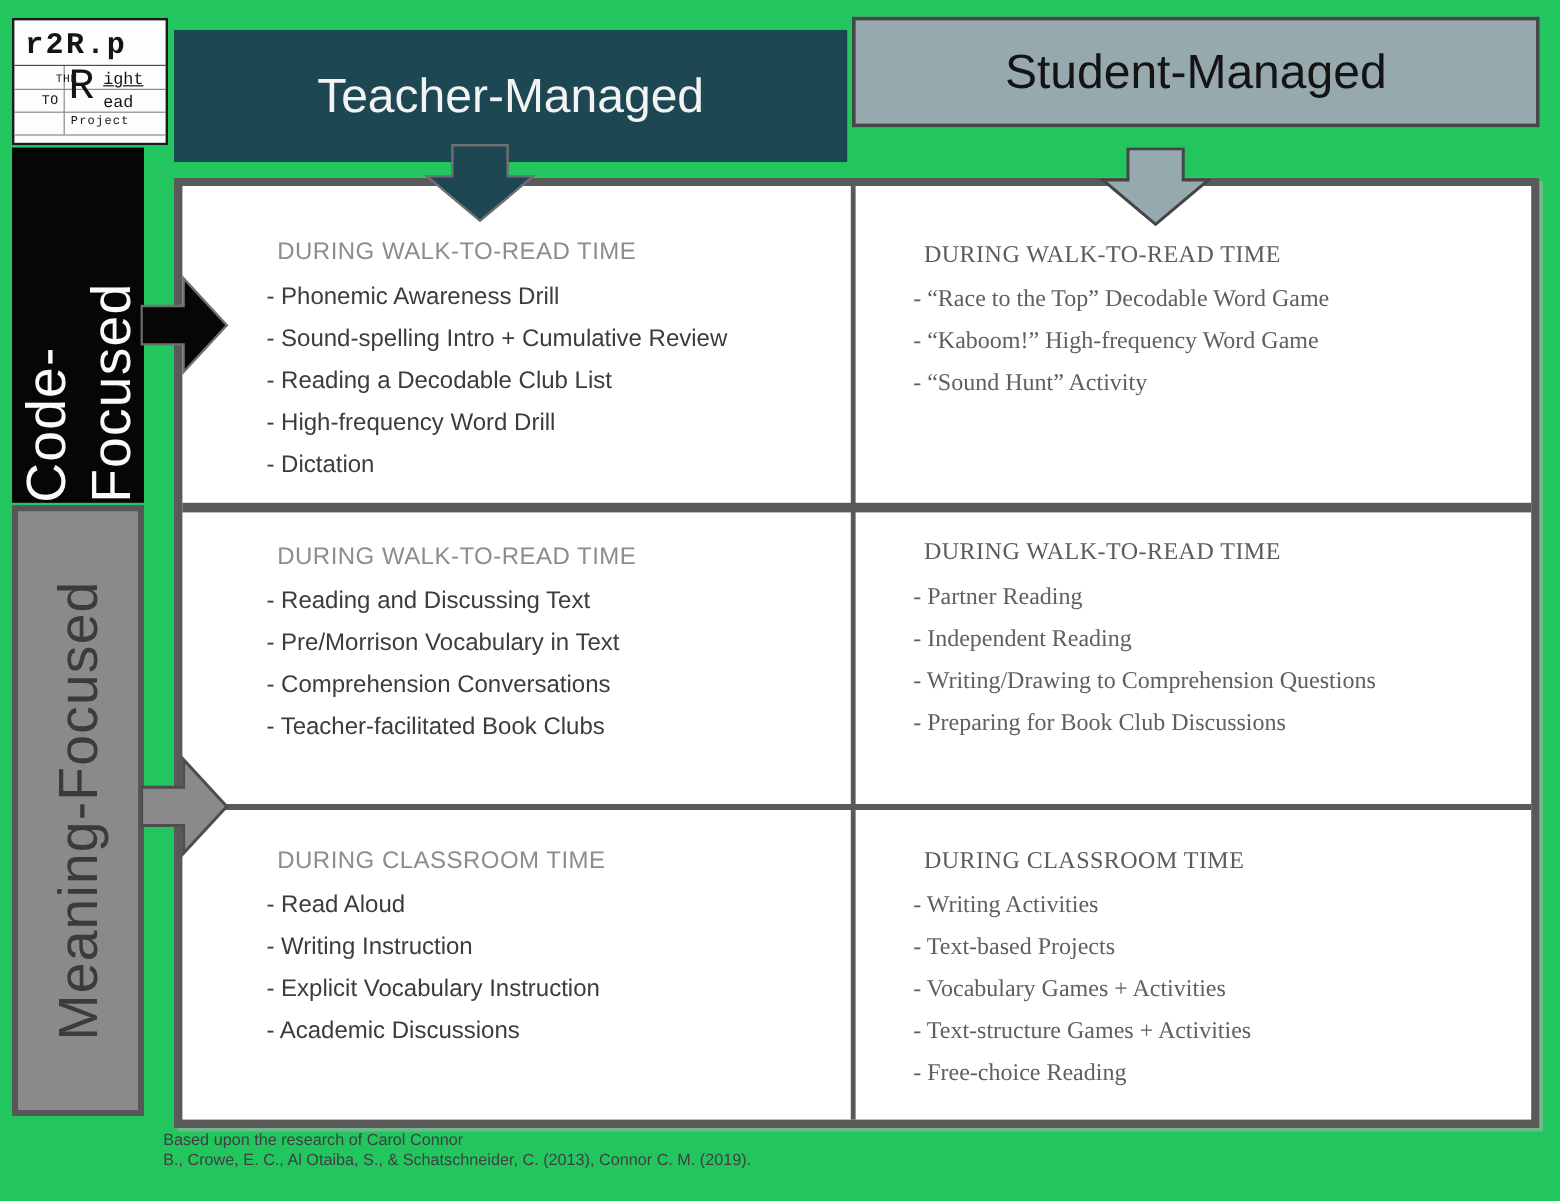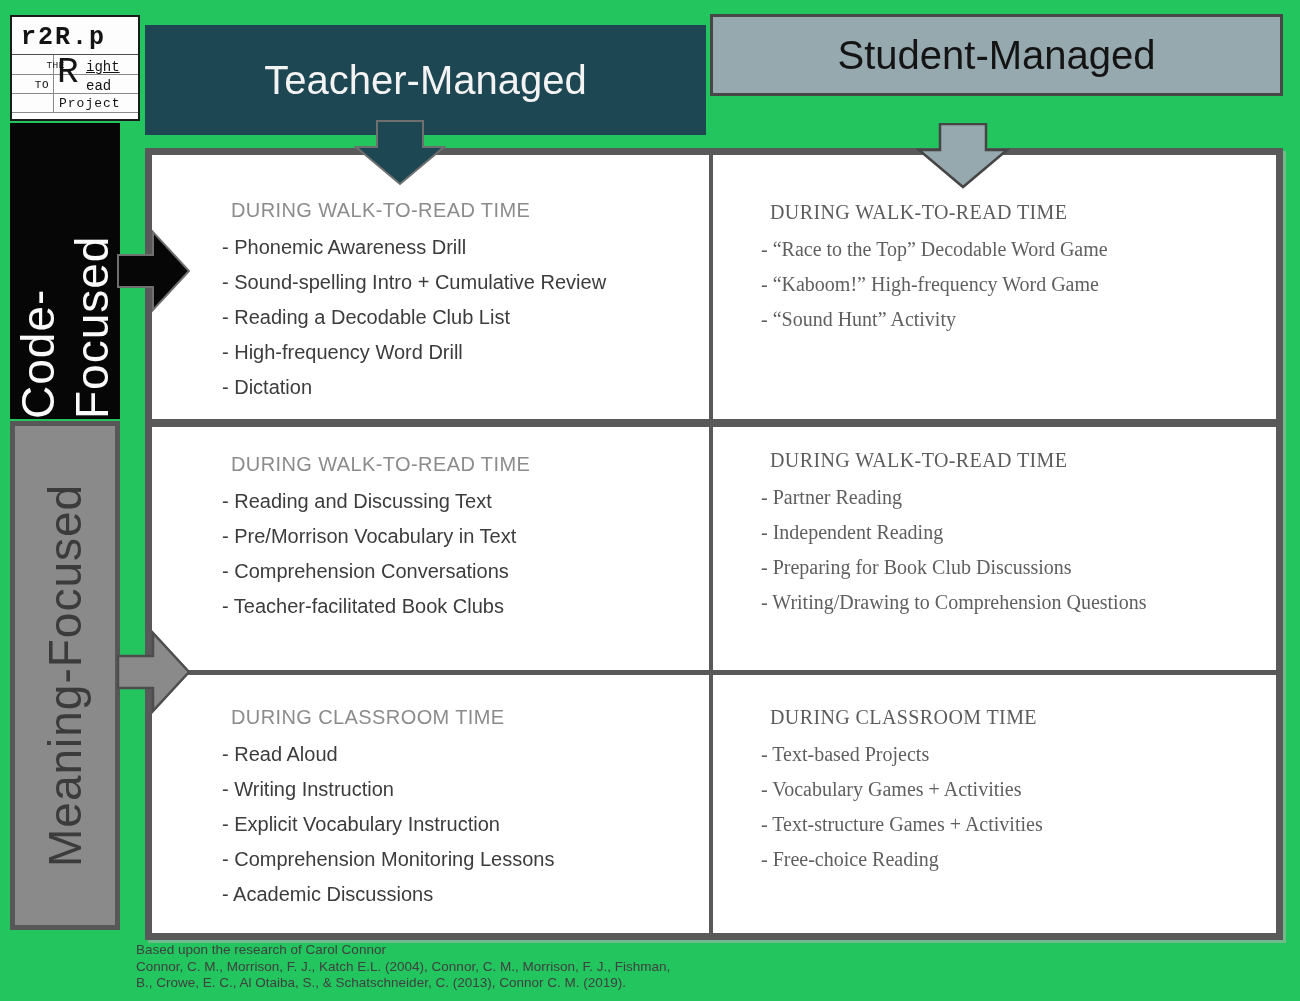--- a/index.html
+++ b/index.html
@@ -20,32 +20,32 @@
   }
   .logo-body{position:relative;height:62px;}
   .lrule{position:absolute;left:0;right:0;height:1px;background:#8a8a8a;}
   .lrule.r1{top:19px}.lrule.r2{top:38px}.lrule.r3{top:57px}
   .lvline{position:absolute;left:41px;top:0;width:1px;height:57px;background:#8a8a8a;}
   .logo-the{position:absolute;left:0;top:5px;width:37px;text-align:right;font-size:9.5px;letter-spacing:.5px;padding-left:16px;}
   .logo-to{position:absolute;left:0;top:24px;width:37px;text-align:right;font-size:11px;letter-spacing:.5px;}
   .logo-r{position:absolute;left:45px;top:0;font-size:36px;line-height:36px;}
   .logo-ight{position:absolute;left:74px;top:4px;font-size:14px;text-decoration:underline;}
   .logo-ead{position:absolute;left:74px;top:23px;font-size:14px;}
-  .logo-project{position:absolute;left:47px;top:41px;font-size:13px;letter-spacing:1px;}
+  .logo-project{position:absolute;left:47px;top:41px;font-size:10px;letter-spacing:1px;}
 
   
   .col-header{
     position:absolute;display:flex;align-items:center;justify-content:center;
     font-size:40px;box-sizing:border-box;
   }
   .col-header.teacher{
     left:145px;top:25px;width:561px;height:110px;background:#1d4752;color:#f3f3f3;
   }
   .col-header.student{
-    left:710px;top:14px;width:573px;height:82px;background:#96a9ae;color:#141414;
+    left:710px;top:14px;width:573px;height:92px;background:#96a9ae;color:#141414;
     border:3px solid #474747;
   }
 
   
   .arrow{position:absolute;z-index:5;}
   .arrow-teacher{left:352px;top:120px;}
   .arrow-student{left:915px;top:123px;}
   .arrow-code{left:117px;top:224px;}
   .arrow-meaning{left:117px;top:625px;}
 
@@ -175,46 +175,45 @@
         <li>- Comprehension Conversations</li>
         <li>- Teacher-facilitated Book Clubs</li>
       </ul>
     </div>
 
     <div class="cell col-student r2c2">
       <div class="cell-header">DURING WALK-TO-READ TIME</div>
       <ul>
         <li>- Partner Reading</li>
         <li>- Independent Reading</li>
+        <li>- Writing/Drawing to Comprehension Questions</li>
         <li>- Preparing for Book Club Discussions</li>
-        <li>- Writing/Drawing to Comprehension Questions</li>
       </ul>
     </div>
 
     <div class="cell col-teacher r3c1">
       <div class="cell-header">DURING CLASSROOM TIME</div>
       <ul>
         <li>- Read Aloud</li>
         <li>- Writing Instruction</li>
         <li>- Explicit Vocabulary Instruction</li>
-        <li>- Comprehension Monitoring Lessons</li>
         <li>- Academic Discussions</li>
       </ul>
     </div>
 
     <div class="cell col-student r3c2">
       <div class="cell-header">DURING CLASSROOM TIME</div>
       <ul>
+        <li>- Writing Activities</li>
         <li>- Text-based Projects</li>
         <li>- Vocabulary Games + Activities</li>
         <li>- Text-structure Games + Activities</li>
         <li>- Free-choice Reading</li>
       </ul>
     </div>
   </div>
 
   <div class="citation">
     <div>Based upon the research of Carol Connor</div>
-    <div>Connor, C. M., Morrison, F. J., Katch E.L. (2004), Connor, C. M., Morrison, F. J., Fishman,</div>
     <div>B., Crowe, E. C., Al Otaiba, S., &amp; Schatschneider, C. (2013), Connor C. M. (2019).</div>
   </div>
 
 </div>
 
 </body></html>

